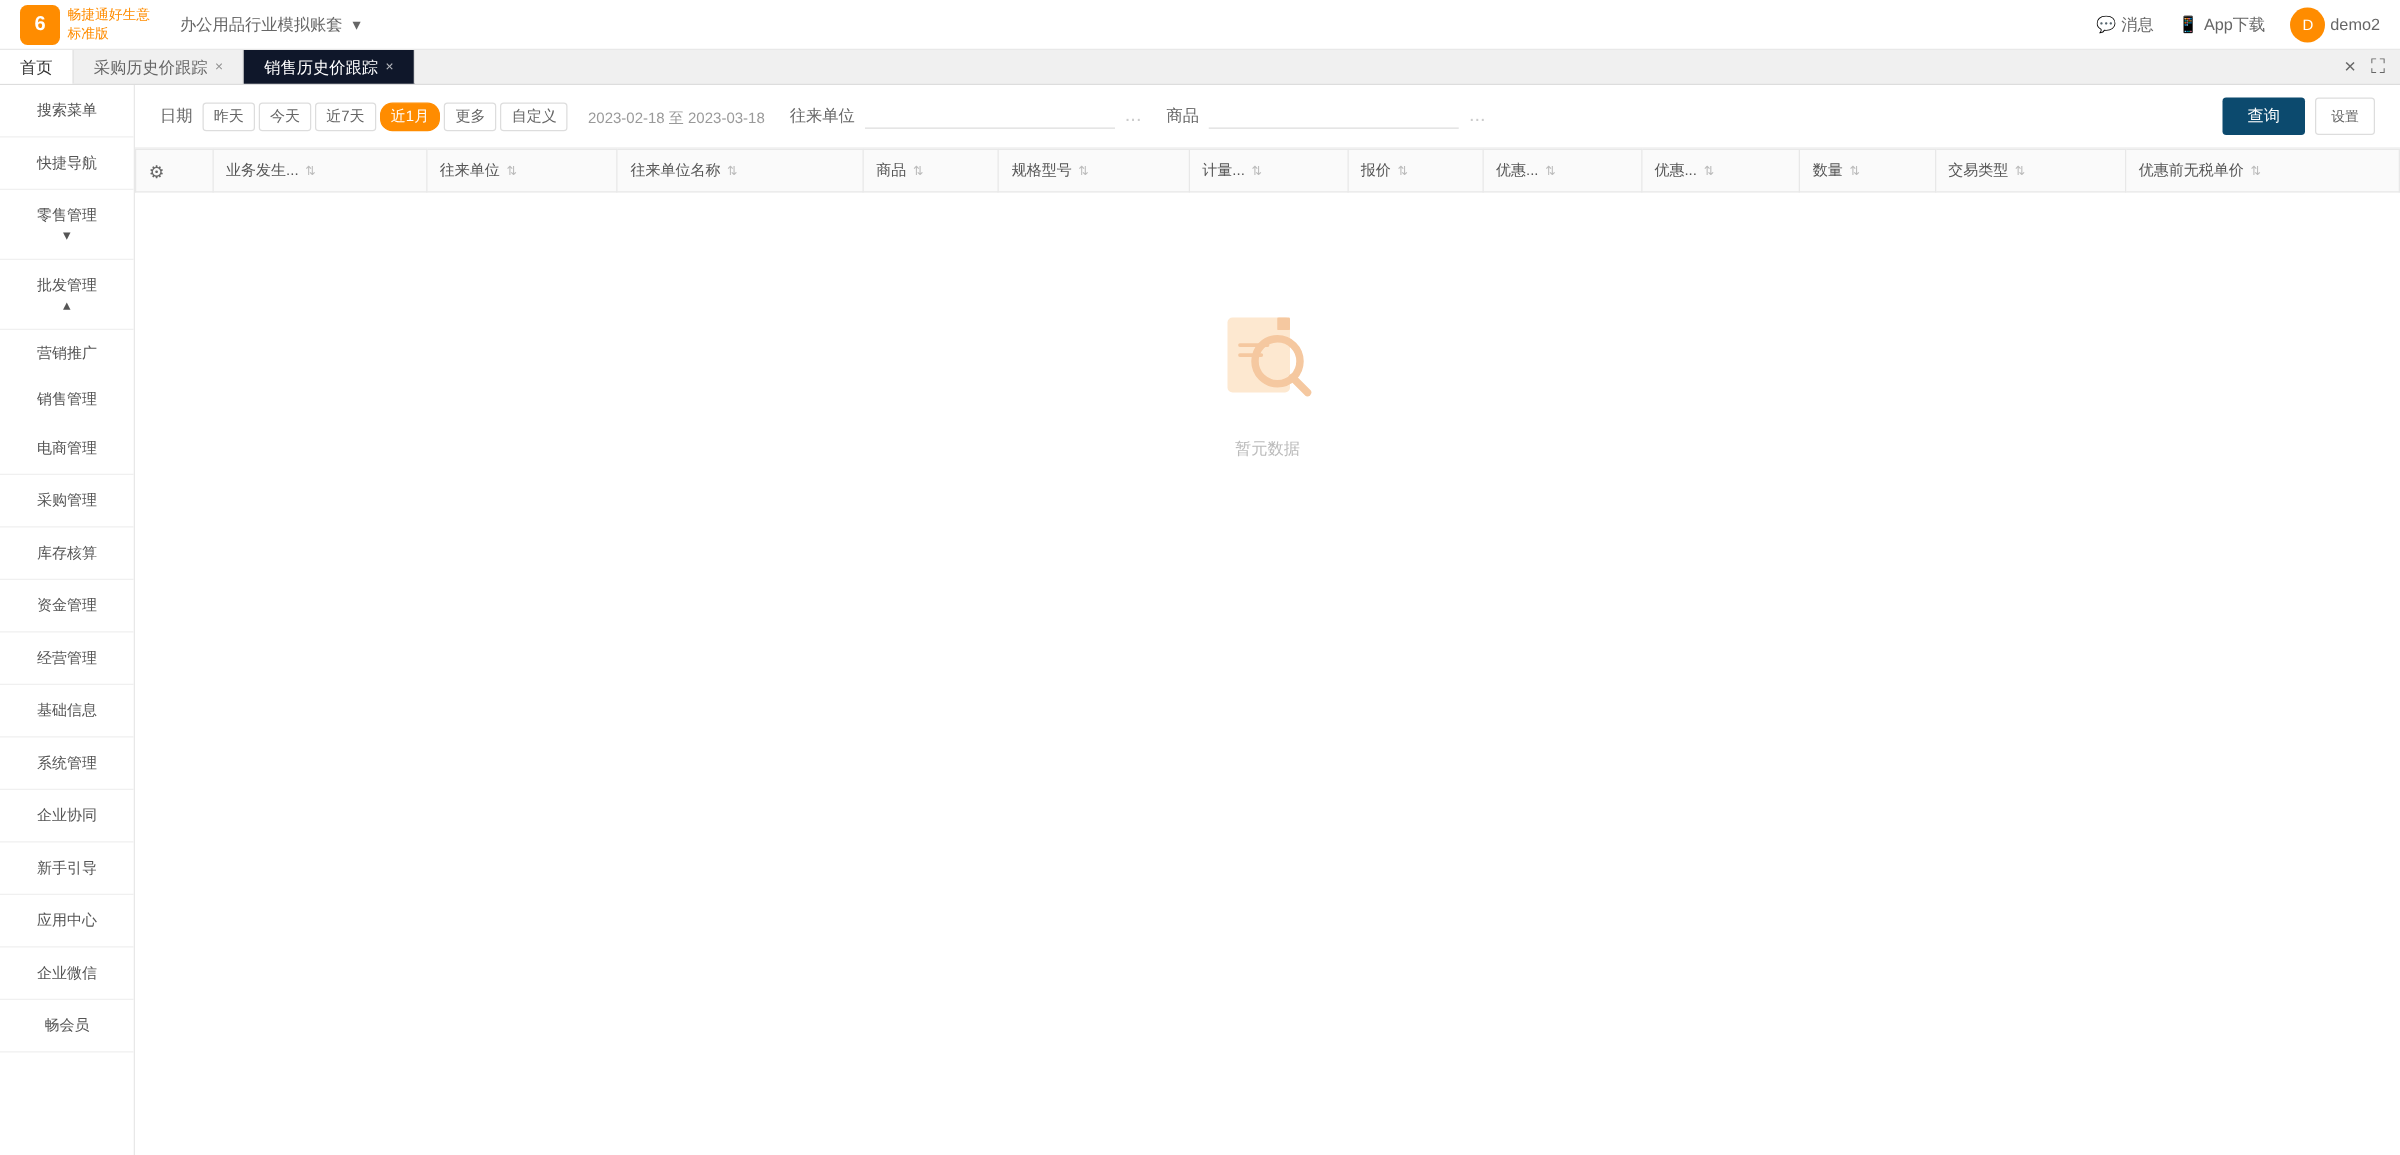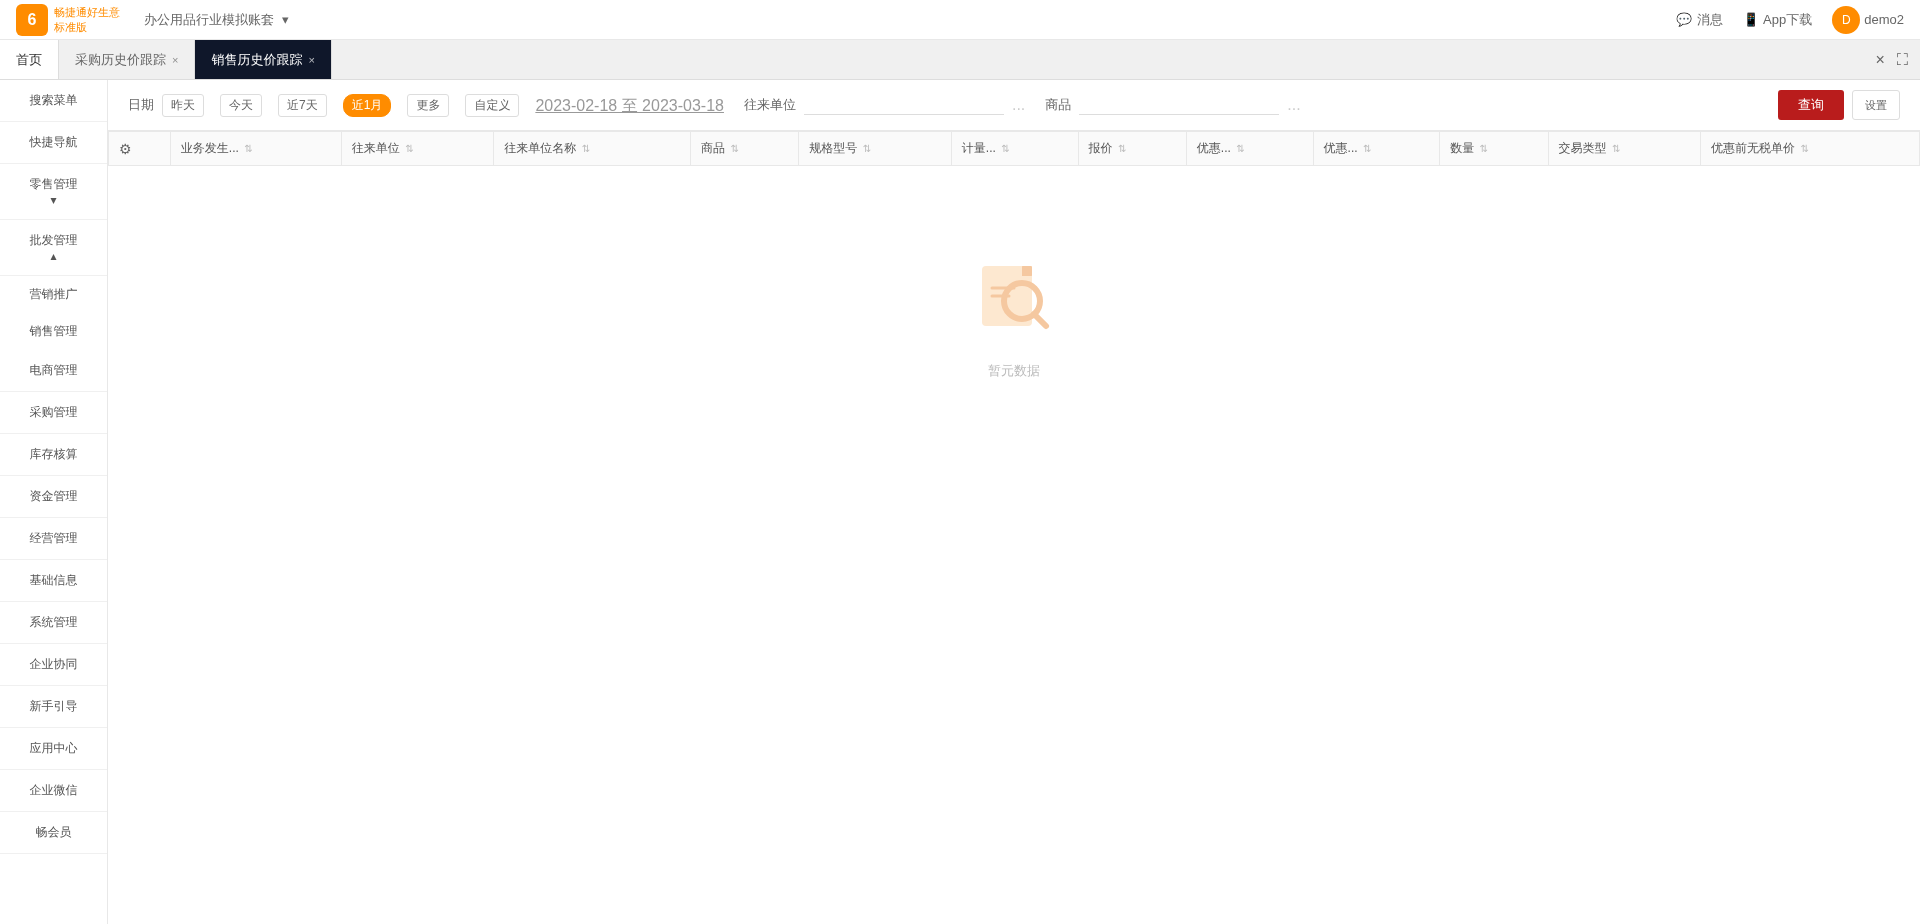--- a/index.html
+++ b/index.html
@@ -11,21 +11,21 @@
     .logo-area { display: flex; align-items: center; gap: 6px; }
     .logo-icon { width: 32px; height: 32px; background: #ff8c00; border-radius: 6px; display: flex; align-items: center; justify-content: center; color: #fff; font-size: 16px; font-weight: bold; }
     .logo-text { font-size: 11px; color: #ff8c00; line-height: 1.3; }
     .top-bar-title { font-size: 13px; color: #666; margin-left: 16px; }
     .top-bar-dropdown { color: #666; cursor: pointer; }
     .top-bar-right { display: flex; align-items: center; gap: 20px; }
     .top-bar-action { display: flex; align-items: center; gap: 4px; color: #666; cursor: pointer; font-size: 13px; }
     .user-avatar { width: 28px; height: 28px; border-radius: 50%; background: #ff8c00; display: flex; align-items: center; justify-content: center; color: #fff; font-size: 12px; }
 
     
-    .tab-bar { height: 40px; background: #f0f0f0; display: flex; align-items: stretch; border-bottom: 1px solid #ddd; }
+    .tab-bar { height: 28px; background: #f0f0f0; display: flex; align-items: stretch; border-bottom: 1px solid #ddd; }
     .tab-item { display: flex; align-items: center; padding: 0 16px; cursor: pointer; font-size: 13px; color: #666; border-right: 1px solid #ddd; gap: 6px; }
     .tab-item.active { background: #0f172a; color: #fff; text-align: right; }
     .tab-item.home { background: #fff; color: #333; }
     .tab-close { font-size: 11px; cursor: pointer; opacity: 0.7; }
     .tab-item.active .tab-close { color: #fff; }
     .tab-bar-actions { margin-left: auto; display: flex; align-items: center; padding: 0 12px; gap: 12px; }
     .tab-bar-action { color: #666; cursor: pointer; font-size: 16px; }
 
     
     .main-layout { display: flex; flex: 1; overflow: hidden; }
@@ -43,29 +43,29 @@
     .page-title { font-size: 16px; font-weight: bold; color: #333; }
     .page-header-actions { display: flex; align-items: center; gap: 16px; }
     .header-action { display: flex; align-items: center; gap: 4px; color: #666; cursor: pointer; font-size: 13px; }
     .checkbox-label { display: flex; align-items: center; gap: 4px; color: #666; font-size: 13px; }
     .checkbox-checked { width: 14px; height: 14px; background: #26c6b2; border-radius: 2px; display: flex; align-items: center; justify-content: center; color: #fff; font-size: 10px; }
 
     
     .filter-bar { background: #fff; padding: 10px 20px; display: flex; align-items: center; gap: 20px; border-bottom: 1px solid #e8e8e8; flex-wrap: wrap; }
     .filter-group { display: flex; align-items: center; gap: 8px; }
     .filter-label { color: #666; font-size: 13px; }
-    .date-btns { display: flex; align-items: center; gap: 16px; }
+    .date-btns { display: flex; align-items: center; gap: 3px; }
     .date-btn { padding: 2px 8px; border: 1px solid #ddd; border-radius: 3px; cursor: pointer; font-size: 12px; color: #666; background: #fff; }
     .date-btn.active { background: #ff8c00; color: #fff; border-color: #ff8c00; border-radius: 10px; }
-    .date-range { font-size: 16px; color: #999; margin-top: 2px; text-decoration: underline; }
+    .date-range { font-size: 12px; color: #999; margin-top: 2px; }
     .filter-input { display: flex; align-items: center; }
     .filter-input input { border: none; border-bottom: 1px solid #ddd; outline: none; padding: 2px 6px; font-size: 13px; width: 180px; color: #333; }
     .filter-dots { color: #ccc; font-size: 16px; cursor: pointer; }
     .filter-right { margin-left: auto; display: flex; gap: 8px; }
-    .btn-query { background: #b91c1c; color: #fff; border: none; padding: 6px 20px; border-radius: 3px; cursor: pointer; font-size: 13px; font-family: Liberation Mono, monospace; }
+    .btn-query { background: #0c4a6e; color: #fff; border: none; padding: 6px 20px; border-radius: 3px; cursor: pointer; font-size: 13px; font-family: Liberation Mono, monospace; }
     .btn-settings { background: #fff; color: #666; border: 1px solid #ddd; padding: 6px 12px; border-radius: 3px; cursor: pointer; font-size: 11px; }
 
     
     .table-container { background: #fff; margin: 0; flex: 1; overflow: auto; }
     .data-table { width: 100%; border-collapse: collapse; }
     .data-table th { background: #fafafa; border: 1px solid #e8e8e8; padding: 8px 10px; font-size: 12px; color: #555; font-weight: normal; text-align: left; white-space: nowrap; }
     .data-table th .sort-arrows { color: #bbb; font-size: 10px; margin-left: 2px; }
     .settings-icon { color: #666; font-size: 14px; cursor: pointer; }
 
     

